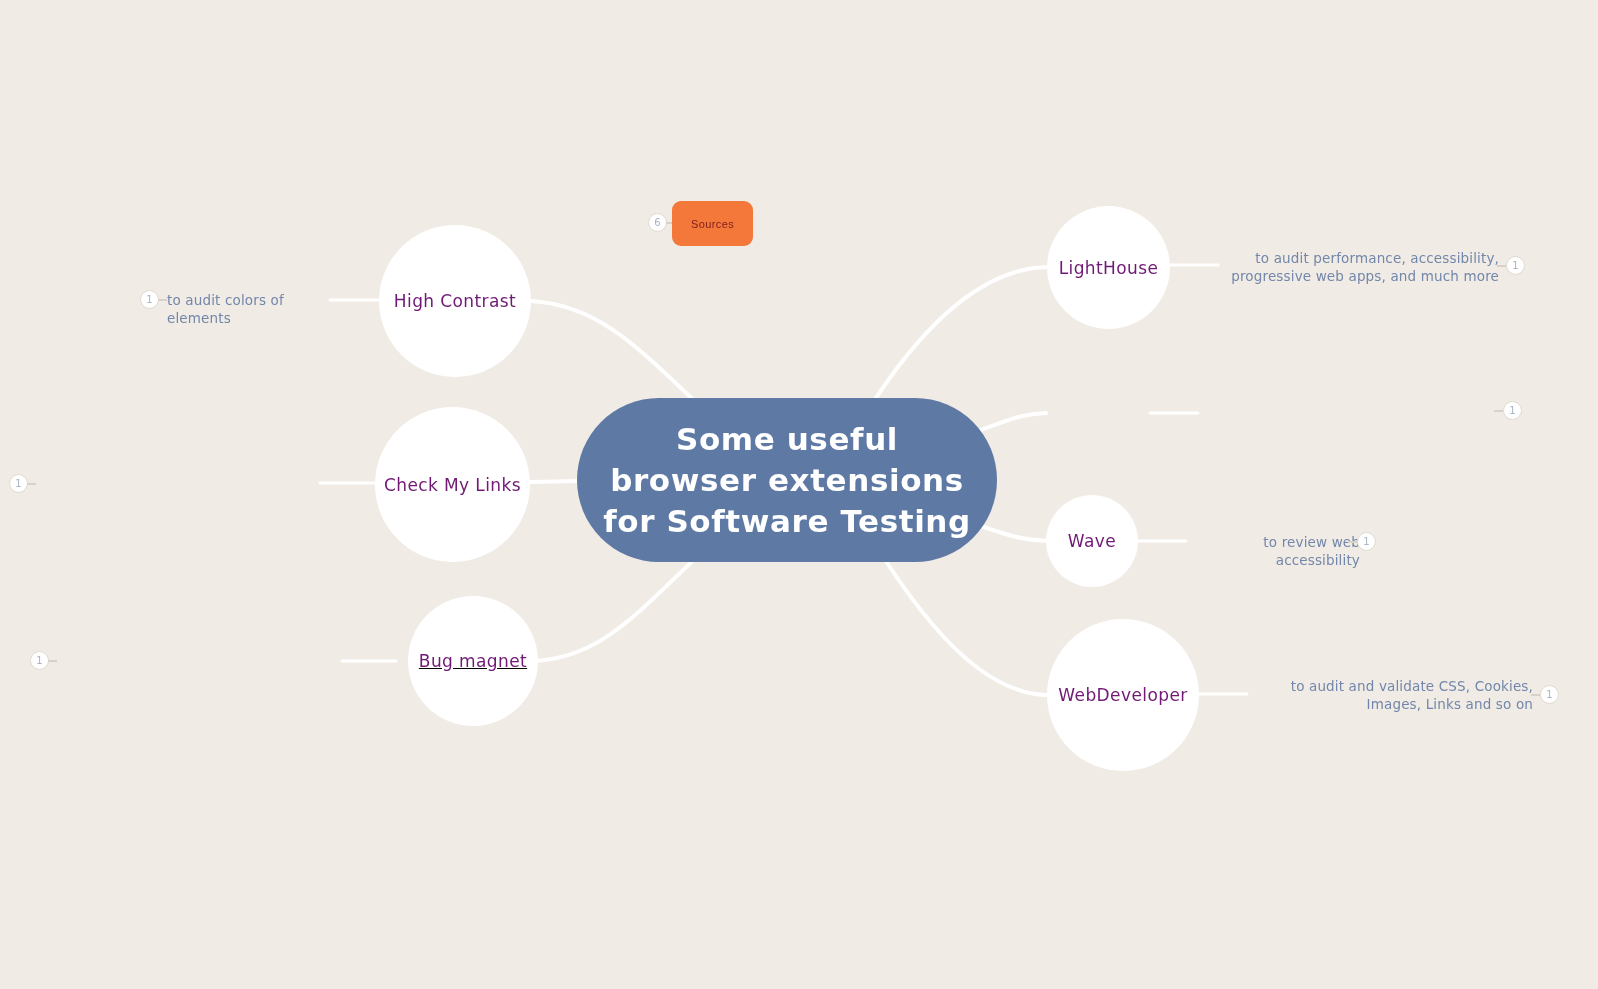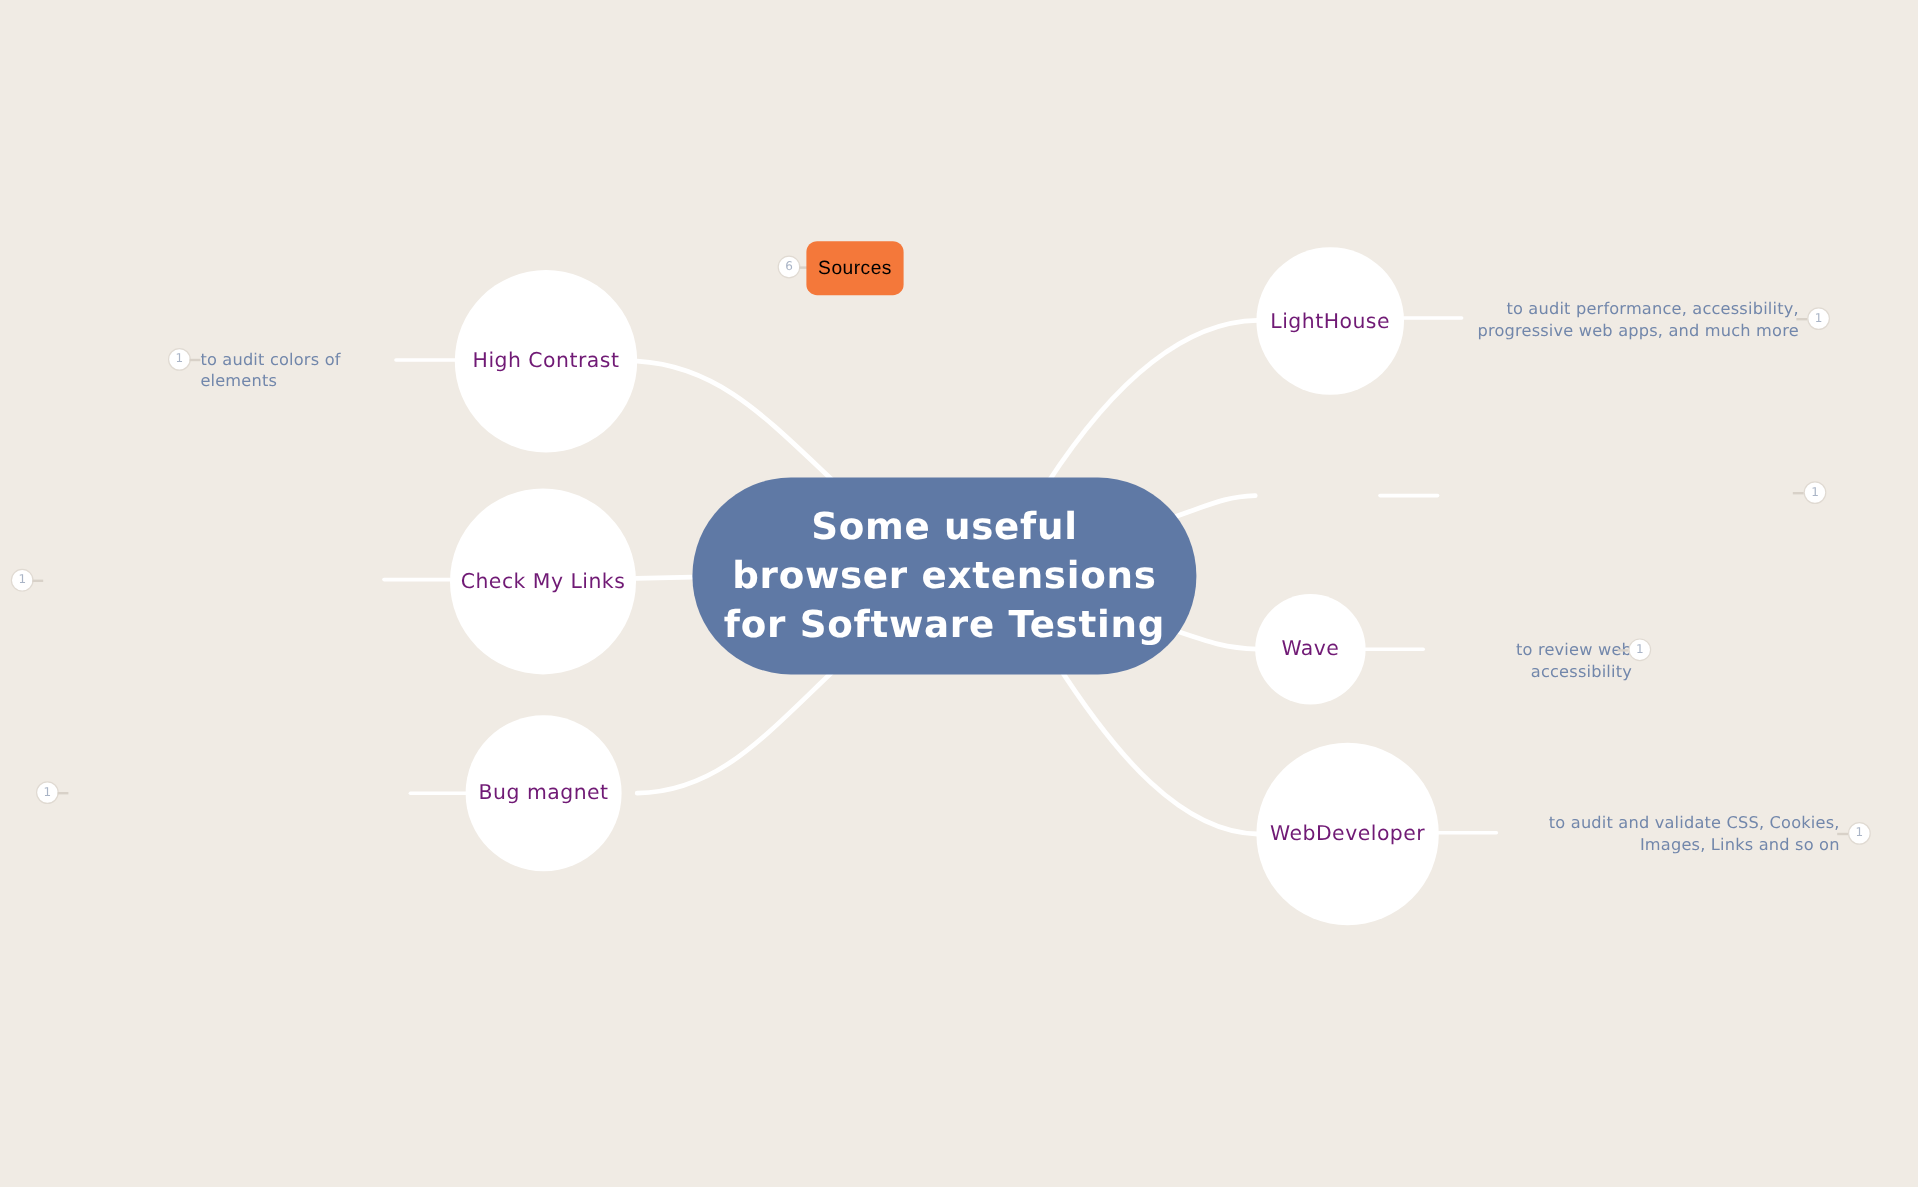--- a/index.html
+++ b/index.html
@@ -114,22 +114,22 @@
     background: #f4783a;
     border-radius: 9px;
     display: flex;
     align-items: center;
     justify-content: center;
     border: none;
     cursor: pointer;
     padding: 0;
   }
   .sources-label {
-    color: #000000;
-    font-size: 16px;
+    color: #7f1d1d;
+    font-size: 11px;
     letter-spacing: 0.4px;
   }
   .sources-badge {
     position: absolute;
     left: 648px;
     top: 213px;
   }
   .sources-stub {
     position: absolute;
     left: 666px;
@@ -190,21 +190,21 @@
   <div class="leaf left" style="left:167px; top:291px; width:165px;">to audit colors of elements</div>
   <div class="badge" style="left:140px; top:290px;">1</div>
   <div class="badge-stub" style="left:158px; top:299px;"></div>
 
   <div class="topic" style="left:375px; top:407px; width:155px; height:155px;">
     <span class="topic-label">Check My Links</span>
   </div>
   <div class="badge" style="left:9px; top:474px;">1</div>
   <div class="badge-stub" style="left:27px; top:483px;"></div>
 
-  <div class="topic" style="left:388px; top:596px; width:130px; height:130px;">
+  <div class="topic" style="left:408px; top:596px; width:130px; height:130px;text-decoration:underline;">
     <span class="topic-label">Bug magnet</span>
   </div>
   <div class="badge" style="left:30px; top:651px;">1</div>
   <div class="badge-stub" style="left:48px; top:660px;"></div>
 
   <div class="topic" style="left:1047px; top:206px; width:123px; height:123px;">
     <span class="topic-label">LightHouse</span>
   </div>
   <div class="leaf right" style="left:1224px; top:249px; width:275px;">to audit performance, accessibility, progressive web apps, and much more</div>
   <div class="badge" style="left:1506px; top:256px;">1</div>

